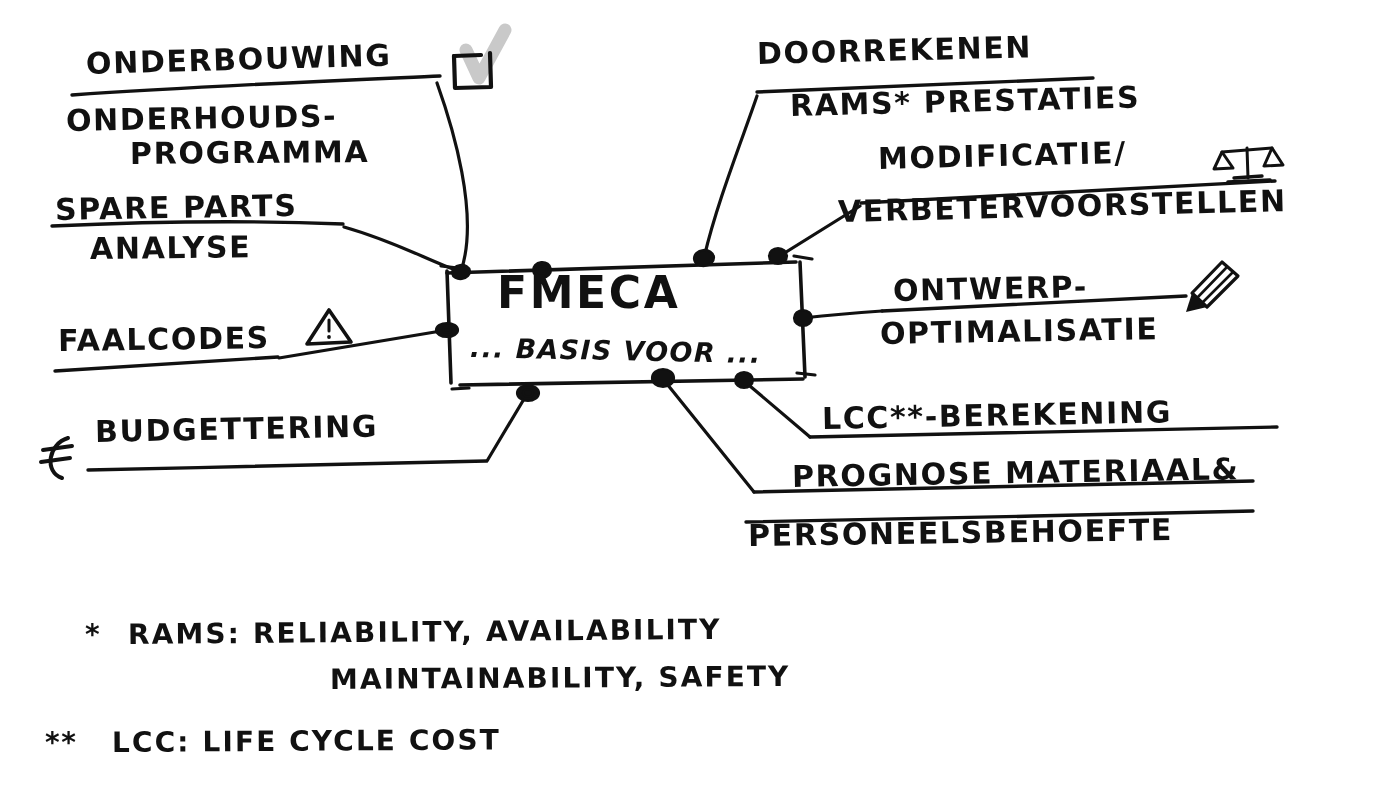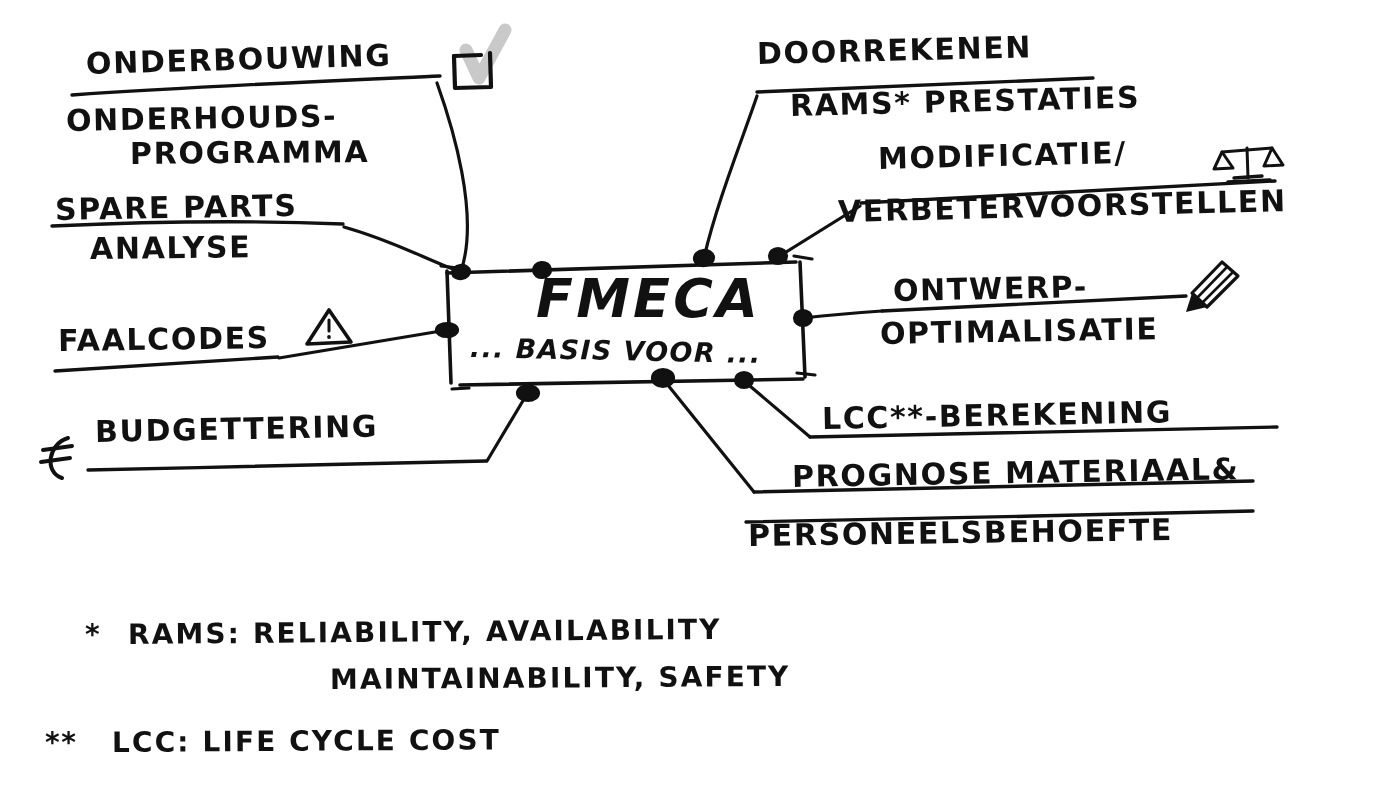--- a/index.html
+++ b/index.html
@@ -28,25 +28,23 @@
     font-family: "DejaVu Sans", sans-serif;
     font-weight: 700;
     letter-spacing: 0.055em;
     white-space: nowrap;
     line-height: 1.06;
     text-transform: uppercase;
     transform-origin: left center;
   }
   .branch-label { font-size: 30px; }
   .center-title {
-    font-size: 54px;
+    font-size: 44px;
     letter-spacing: 0.06em;
-    font-style: italic;
     font-weight: 700;
-    margin-left: 39px;
   }
   .center-sub {
     font-size: 27px;
     letter-spacing: 0.05em;
     font-style: italic;
     font-weight: 700;
   }
   .legend-line { font-size: 28px; letter-spacing: 0.075em; }
   .legend-mark { font-size: 28px; font-weight: 700; }
 </style>

